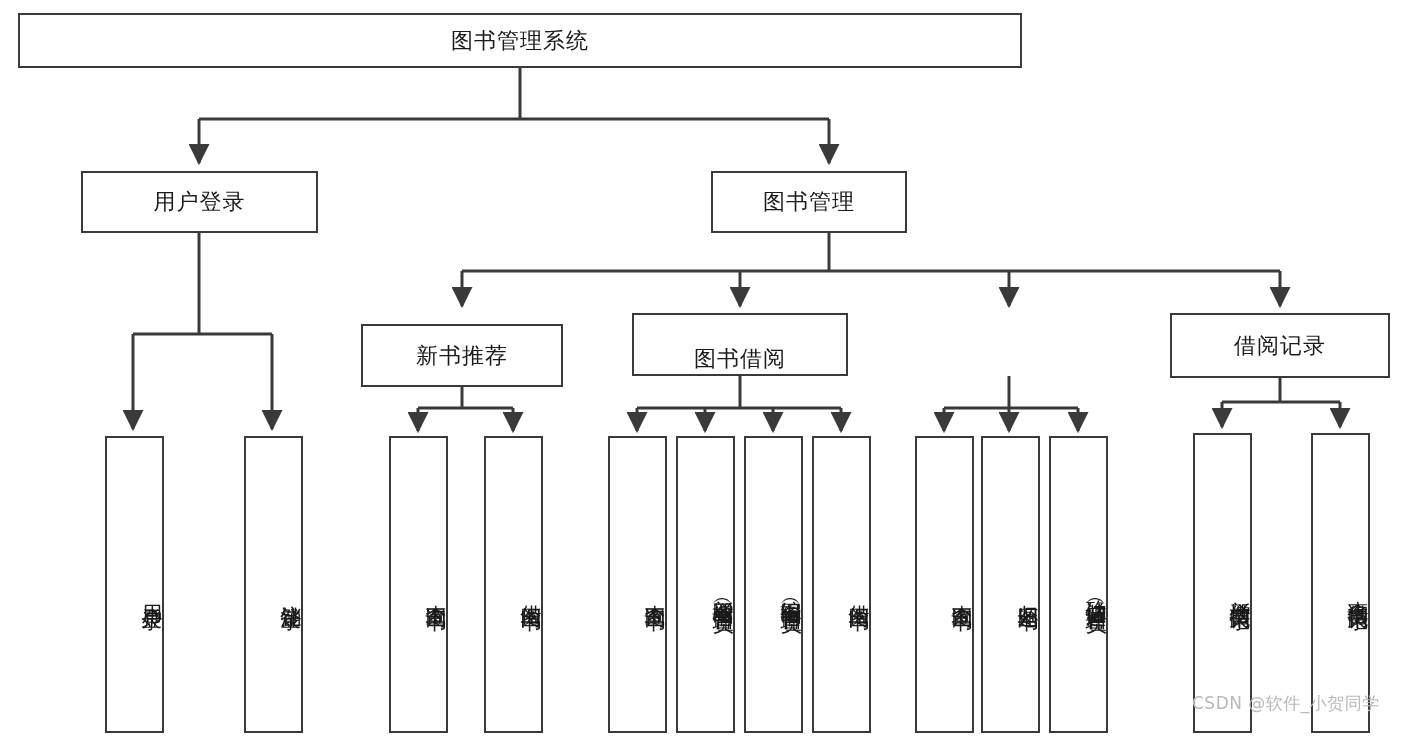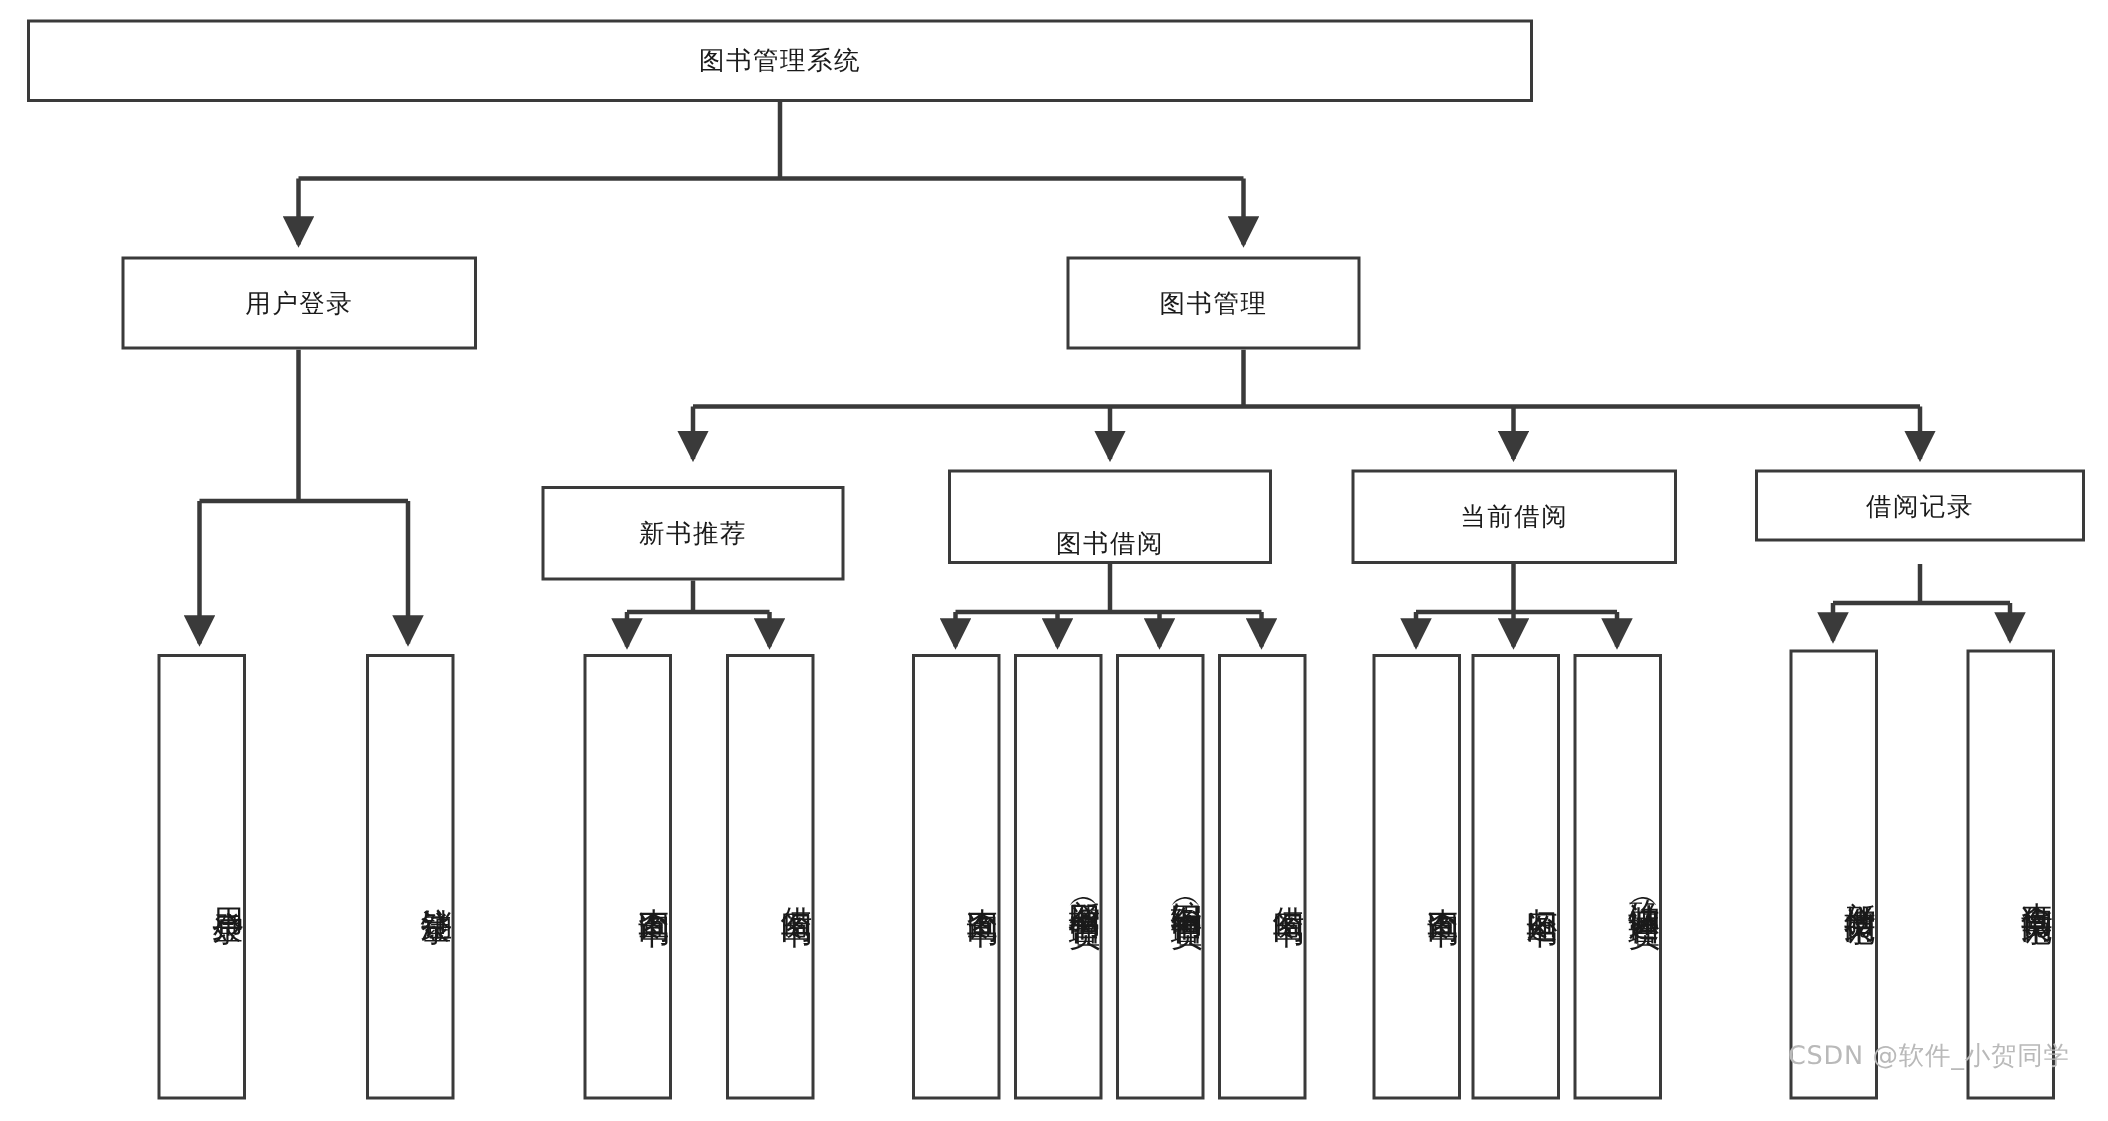--- a/index.html
+++ b/index.html
@@ -29,21 +29,21 @@
     position: absolute;
     box-sizing: border-box;
     background: #ffffff;
     border: 2px solid #3a3a3a;
     display: flex;
     align-items: center;
     justify-content: center;
     color: #1a1a1a;
   }
   .node.horiz {
-    font-size: 17px;
+    font-size: 22px;
     letter-spacing: 1px;
   }
   .node.vert {
     writing-mode: vertical-rl;
     text-orientation: upright;
     font-size: 21px;
     letter-spacing: 2px;
     align-items: flex-start;
     justify-content: center;
     padding-top: 14px;
@@ -129,24 +129,21 @@
   <div class="node horiz" style="left:711px; top:171px; width:196px; height:62px;">
     <span>图书管理</span>
   </div>
 
   <div class="node horiz" style="left:361px; top:324px; width:202px; height:63px;">
     <span>新书推荐</span>
   </div>
   <div class="node horiz" style="left:632px; top:313px; width:216px; height:63px;align-items:flex-end;">
     <span>图书借阅</span>
   </div>
-  <div class="node horiz" style="left:901px; top:313px; width:217px; height:63px;">
-    <span>当前借阅</span>
-  </div>
-  <div class="node horiz" style="left:1170px; top:313px; width:220px; height:48px;">
+  <div class="node horiz" style="left:1170px; top:313px; width:220px; height:65px;">
     <span>借阅记录</span>
   </div>
 
   <div class="node vert" style="left:105px; top:436px; width:59px; height:297px;">
     <span class="vtext">用户登录</span>
   </div>
   <div class="node vert" style="left:244px; top:436px; width:59px; height:297px;">
     <span class="vtext">注销登录</span>
   </div>
 

